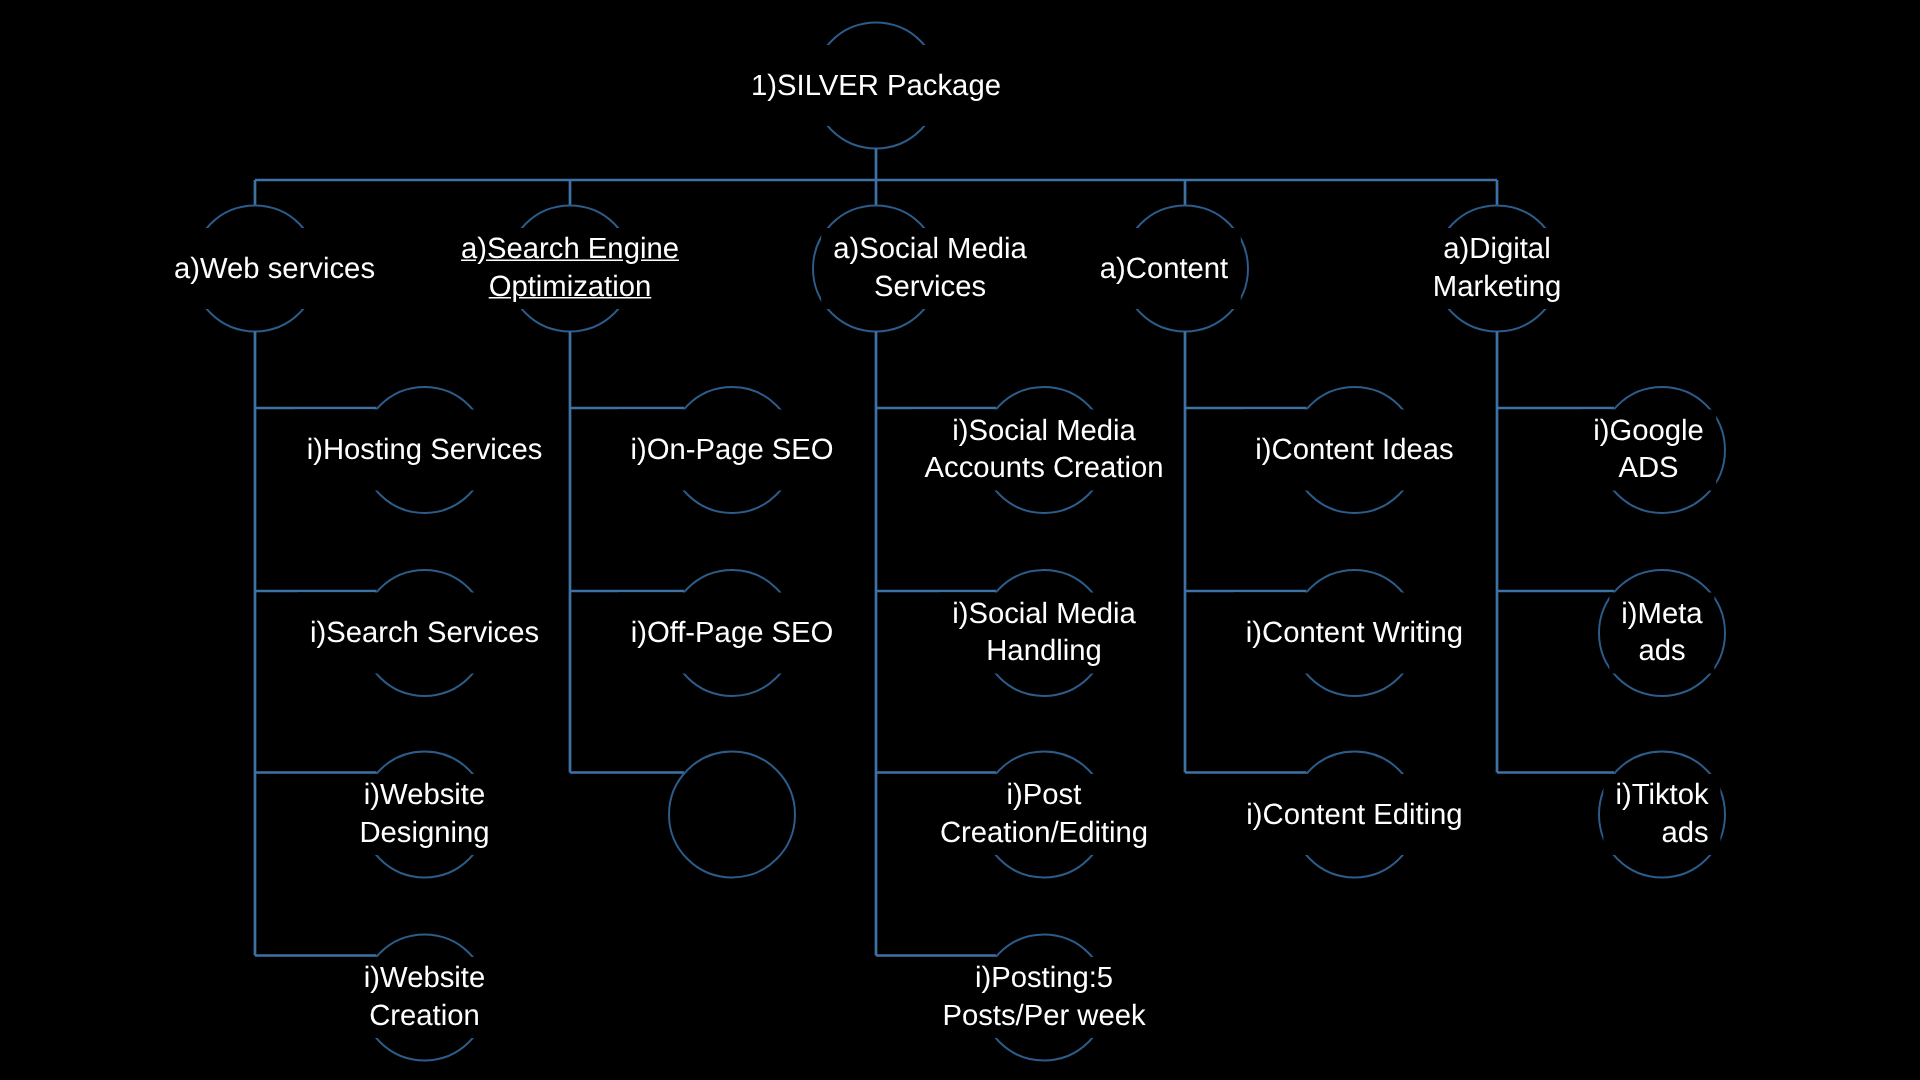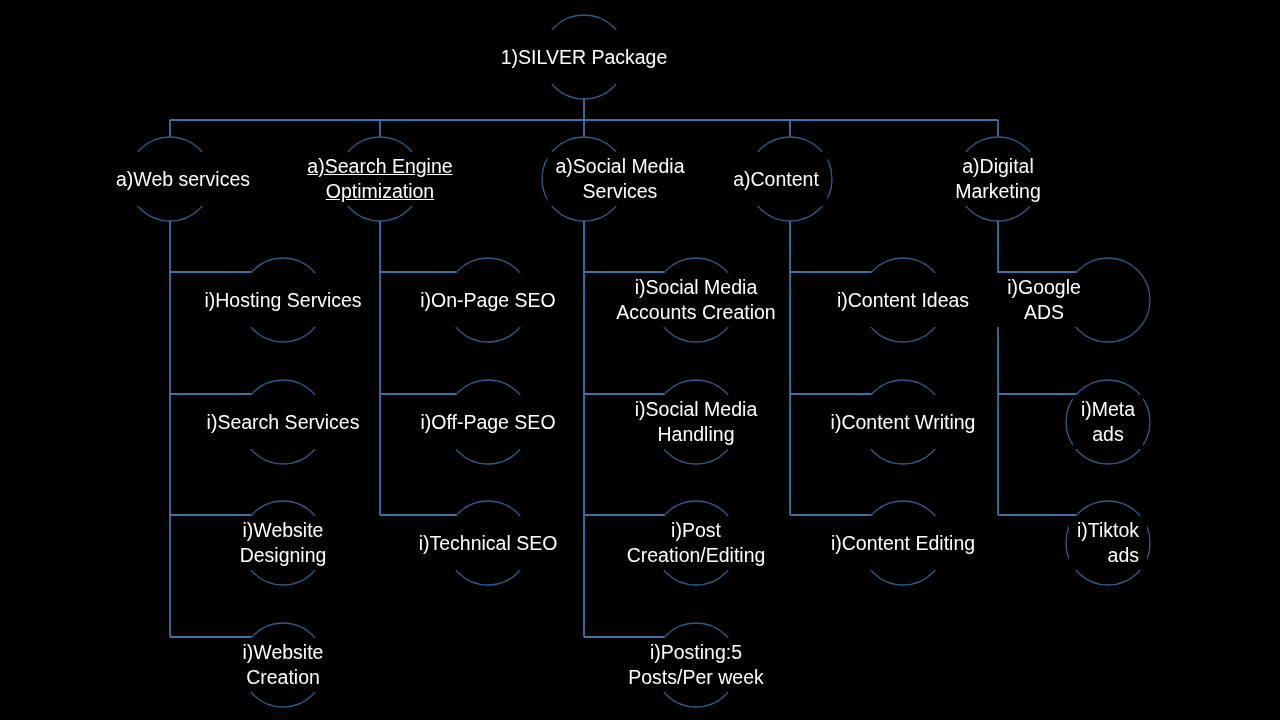--- a/index.html
+++ b/index.html
@@ -95,34 +95,33 @@
       <div class="node" style="left: 283px; top: 300px;">i)Hosting Services</div>
       <div class="node" style="left: 283px; top: 422px;">i)Search Services</div>
       <div class="node" style="left: 283px; top: 543px;">i)Website
 Designing</div>
       <div class="node" style="left: 283px; top: 665px;">i)Website
 Creation</div>
       <div class="node" style="left: 380px; top: 179px; text-decoration: underline;">a)Search Engine
 Optimization</div>
       <div class="node" style="left: 488px; top: 300px;">i)On-Page SEO</div>
       <div class="node" style="left: 488px; top: 422px;">i)Off-Page SEO</div>
-      <div class="node" style="left: 488px; top: 543px;">i)Technical SEO</div>
       <div class="node" style="left: 584px; top: 179px; margin-left: 36px;">a)Social Media
 Services</div>
       <div class="node" style="left: 696px; top: 300px;">i)Social Media
 Accounts Creation</div>
       <div class="node" style="left: 696px; top: 422px;">i)Social Media
 Handling</div>
       <div class="node" style="left: 696px; top: 543px;">i)Post
 Creation/Editing</div>
       <div class="node" style="left: 696px; top: 665px;">i)Posting:5
 Posts/Per week</div>
       <div class="node" style="left: 776px; top: 179px;">a)Content</div>
       <div class="node" style="left: 903px; top: 300px;">i)Content Ideas</div>
       <div class="node" style="left: 903px; top: 422px;">i)Content Writing</div>
       <div class="node" style="left: 903px; top: 543px;">i)Content Editing</div>
       <div class="node" style="left: 998px; top: 179px;">a)Digital
 Marketing</div>
-      <div class="node" style="left: 1044px; top: 300px;">i)Google ADS</div>
+      <div class="node" style="left: 1099px; top: 300px;">i)Google ADS</div>
       <div class="node" style="left: 1108px; top: 422px;">i)Meta ads</div>
       <div class="node" style="left: 1108px; top: 543px; text-align: right;">i)Tiktok ads</div>
     </div>
 </div>
 
 </body></html>

